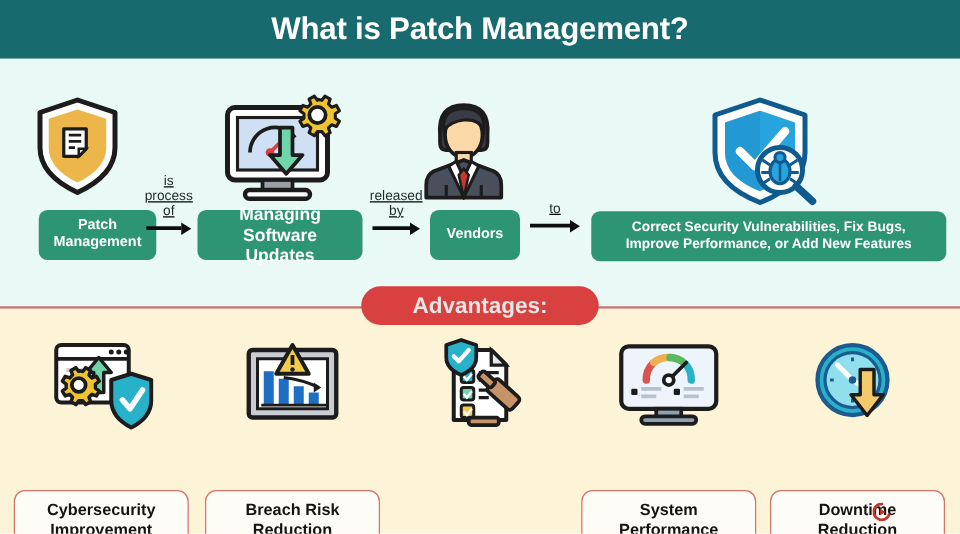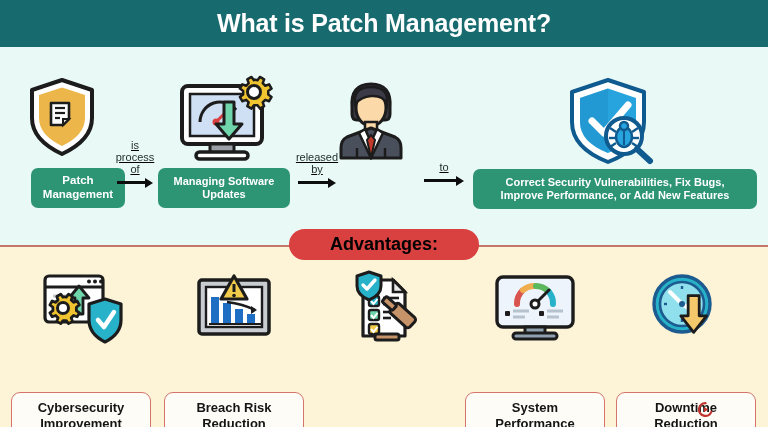--- a/index.html
+++ b/index.html
@@ -51,37 +51,37 @@
   
   .adv-pill {
     position: absolute; left: 289px; top: 229px;
     width: 190px; height: 31px;
     background: #d94040;
     border-radius: 16px;
     display: flex; align-items: center; justify-content: center;
     z-index: 6;
   }
   .adv-pill-label {
-    color: #000000; font-size: 18px; font-weight: bold;
+    color: #e5e5e5; font-size: 18px; font-weight: bold;
   }
 
   
   .gbox {
     position: absolute;
     background: #2e9574;
     border-radius: 7px;
     display: flex; align-items: center; justify-content: center;
     text-align: center;
     color: #ffffff;
     font-weight: bold;
     line-height: 1.2;
     padding: 3px 6px;
   }
   #gbox-patch      { left: 16px;  top: 168px; width: 94px;  height: 40px; font-size: 11.5px; margin-left: 15px; }
-  #gbox-managing   { left: 158px; top: 168px; width: 132px; height: 40px; font-size: 11px; }
+  #gbox-managing   { left: 158px; top: 168px; width: 132px; height: 40px; font-size: 14px; }
   #gbox-vendors    { left: 344px; top: 168px; width: 72px;  height: 40px; font-size: 11.5px; }
   #gbox-correct    { left: 473px; top: 169px; width: 284px; height: 40px; font-size: 11px; }
 
   
   .conn { position: absolute; text-align: center; text-decoration: underline; }
   .conn-label {
     color: #1d2b2b; font-size: 11px; line-height: 1.08;
     font-weight: normal; white-space: pre-line;
   }
   .arrow-wrap { display: flex; align-items: center; justify-content: center; margin-top: 2px; }
@@ -247,20 +247,23 @@
     </svg>
   </div>
 
   <div class="gbox" id="gbox-patch">
     <span style="white-space:pre-line">Patch
 Management</span>
   </div>
   <div class="gbox" id="gbox-managing">
     <span style="white-space:pre-line">Managing Software
 Updates</span>
+  </div>
+  <div class="gbox" id="gbox-vendors">
+    <span style="white-space:pre-line">Vendors</span>
   </div>
   <div class="gbox" id="gbox-correct">
     <span style="white-space:pre-line">Correct Security Vulnerabilities, Fix Bugs,
 Improve Performance, or Add New Features</span>
   </div>
 
   <div class="conn" id="conn-1">
     <div class="conn-label">is
 process
 of</div>

